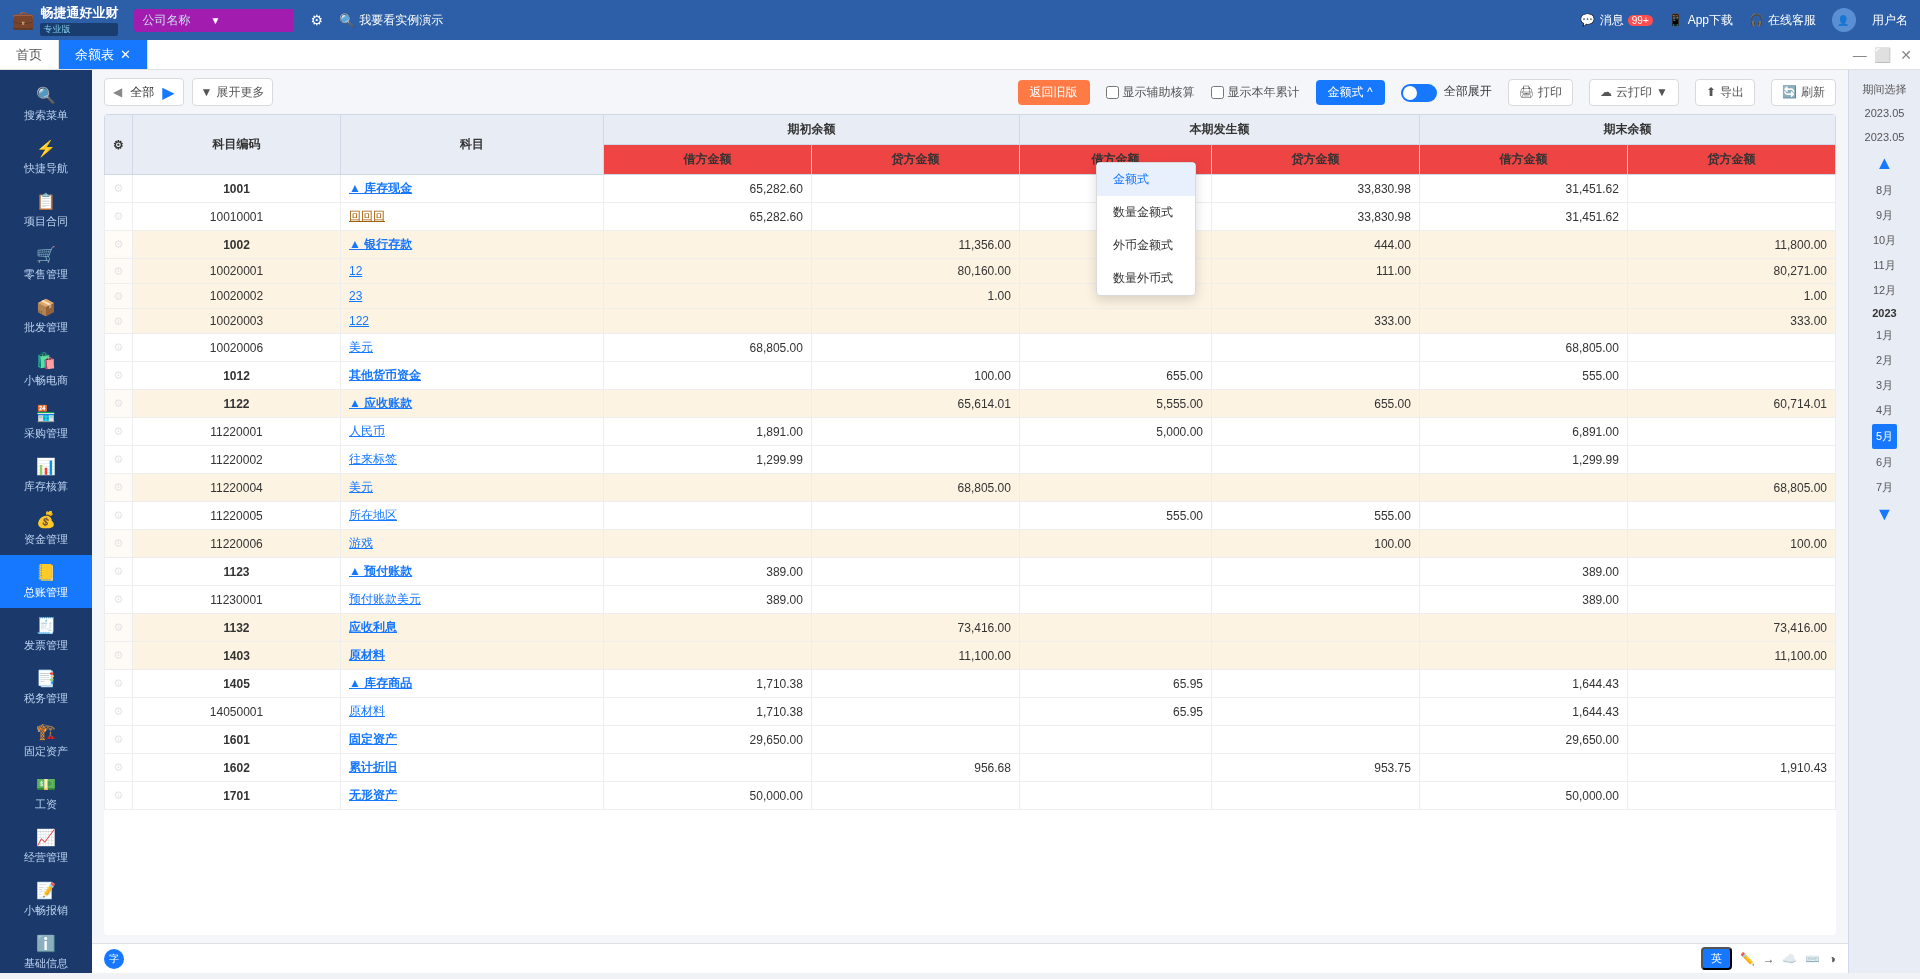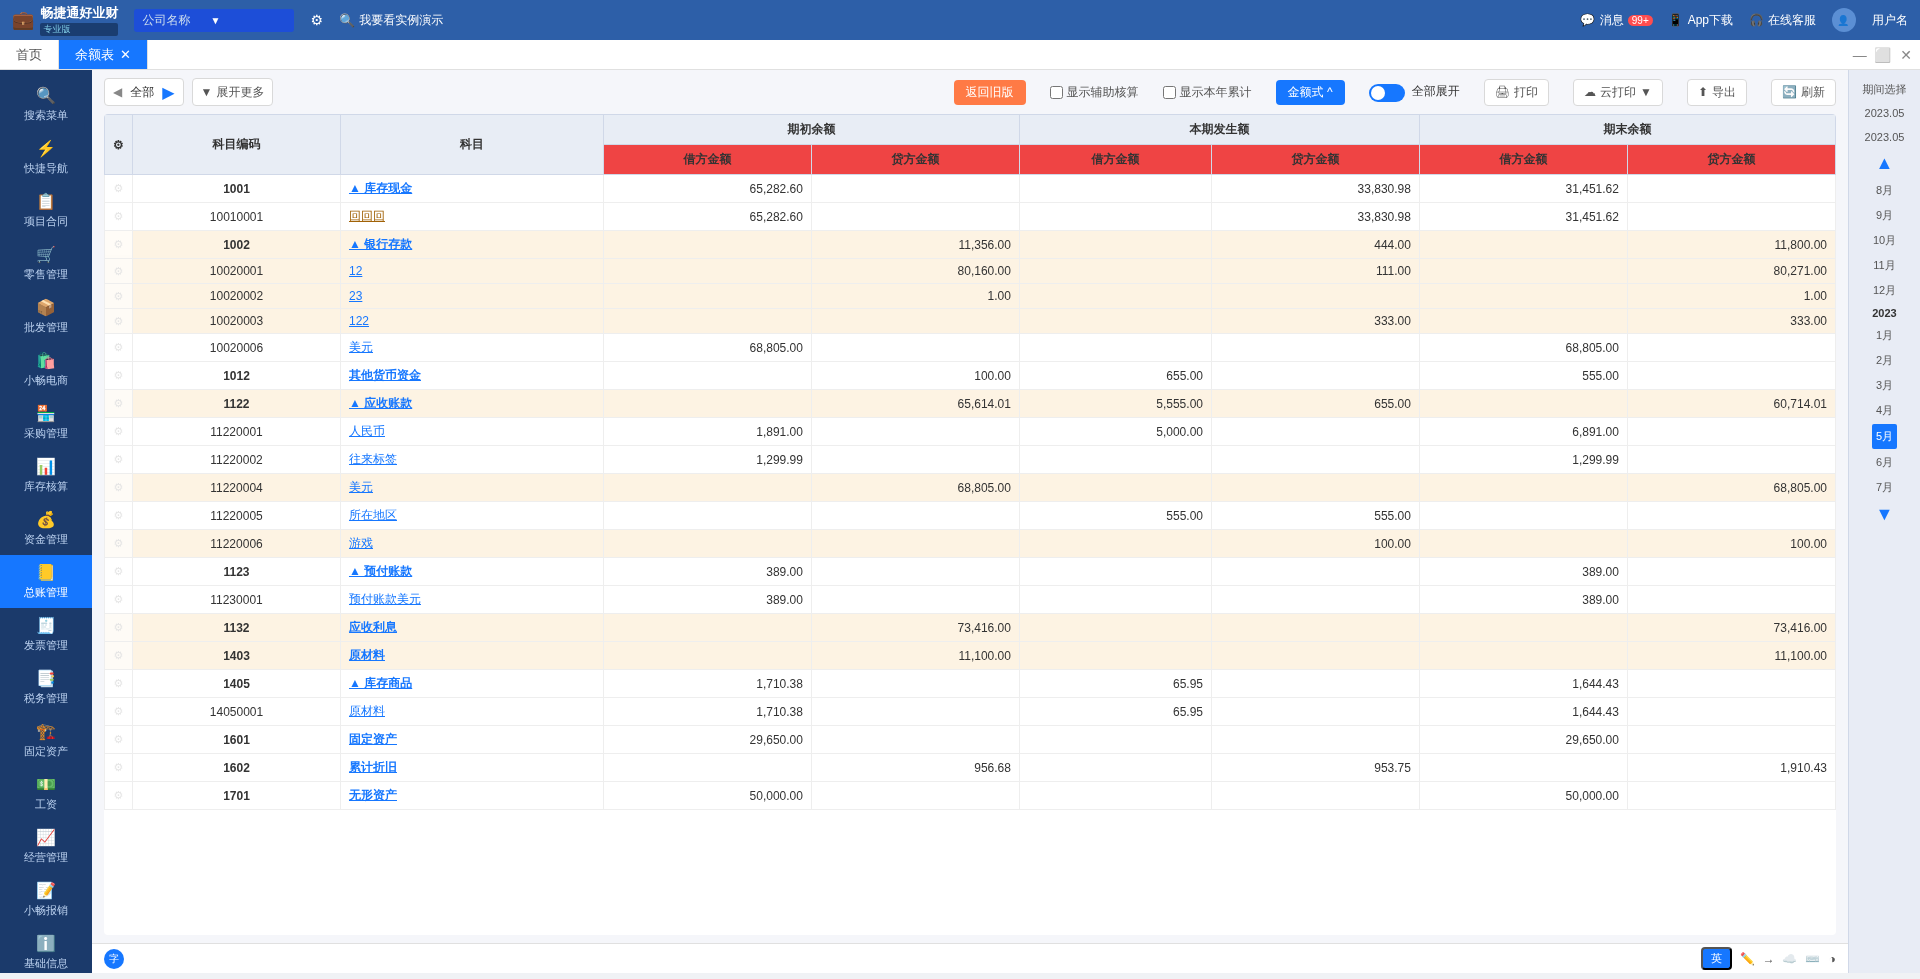--- a/index.html
+++ b/index.html
@@ -38,21 +38,21 @@
     .sidebar-item .si-icon { font-size: 16px; }
 
     
     .content { flex: 1; display: flex; flex-direction: column; overflow: hidden; background: #f5f6fa; }
 
     
     .toolbar { display: flex; align-items: center; padding: 8px 12px; gap: 8px; background: #f5f6fa; flex-wrap: wrap; }
     .toolbar-left { display: flex; align-items: center; gap: 8px; }
     .breadcrumb-nav { display: flex; align-items: center; background: #fff; border: 1px solid #d9d9d9; border-radius: 4px; height: 28px; padding: 0 8px; gap: 4px; }
     .expand-btn { display: flex; align-items: center; background: #fff; border: 1px solid #d9d9d9; border-radius: 4px; height: 28px; padding: 0 8px; gap: 4px; cursor: pointer; font-size: 12px; color: #555; }
-    .toolbar-right { display: flex; align-items: center; gap: 24px; margin-left: auto; }
+    .toolbar-right { display: flex; align-items: center; gap: 16px; margin-left: auto; }
     .btn-return { background: #ff7a45; color: #fff; border: none; border-radius: 4px; padding: 4px 12px; cursor: pointer; font-size: 12px; }
     .checkbox-label { display: flex; align-items: center; gap: 4px; font-size: 12px; color: #555; }
     .checkbox-input { width: 13px; height: 13px; }
     .btn-amount-style { background: #1677ff; color: #fff; border: none; border-radius: 4px; padding: 4px 12px; cursor: pointer; font-size: 12px; display: flex; align-items: center; gap: 4px; }
     .toggle-switch { position: relative; display: inline-block; width: 36px; height: 18px; }
     .toggle-switch input { opacity: 0; width: 0; height: 0; }
     .toggle-slider { position: absolute; top: 0; left: 0; right: 0; bottom: 0; background: #1677ff; border-radius: 10px; }
     .toggle-slider:before { content: ''; position: absolute; width: 14px; height: 14px; left: 2px; bottom: 2px; background: #fff; border-radius: 50%; }
     .btn-outline { background: #fff; border: 1px solid #d9d9d9; border-radius: 4px; padding: 4px 10px; cursor: pointer; font-size: 12px; color: #555; display: flex; align-items: center; gap: 4px; }
     .toggle-expand-label { font-size: 12px; color: #333; }
@@ -101,21 +101,21 @@
 <body>
 
 <div class="top-bar">
   <div style="display:flex;align-items:center;gap:6px;">
     <span style="font-size:18px;">💼</span>
     <div>
       <div style="font-size:13px;font-weight:bold;color:#fff;">畅捷通好业财</div>
       <div style="font-size:9px;background:#1a3d70;color:#7ec8e3;padding:0 3px;border-radius:2px;margin-top:1px;">专业版</div>
     </div>
   </div>
-  <div style="display:flex;align-items:center;gap:20px;background:#1d4ed8;padding:3px 8px;border-radius:3px;min-width:160px;">
+  <div style="display:flex;align-items:center;gap:20px;background:#a21caf;padding:3px 8px;border-radius:3px;min-width:160px;">
     <span style="font-size:12px;color:#cde;">公司名称</span>
     <span style="font-size:10px;">▼</span>
   </div>
   <div style="cursor:pointer;font-size:14px;">⚙</div>
   <div class="top-bar-demo">
     <span style="font-size:13px;">🔍</span>
     <span>我要看实例演示</span>
   </div>
   <div class="top-bar-right">
     <div class="top-bar-icon-btn">
@@ -274,20 +274,26 @@
         </button>
         <button class="btn-outline">
           <span>🔄</span>
           <span>刷新</span>
         </button>
       </div>
     </div>
 
     <div class="table-wrapper">
 
+      <div class="dropdown-menu">
+        <div class="dropdown-item active">金额式</div>
+        <div class="dropdown-item">数量金额式</div>
+        <div class="dropdown-item">外币金额式</div>
+        <div class="dropdown-item">数量外币式</div>
+      </div>
 
       <table>
         <thead>
           <tr>
             <th rowspan="2" class="row-settings">
               <span style="cursor:pointer;">⚙</span>
             </th>
             <th rowspan="2">科目编码</th>
             <th rowspan="2">科目</th>
             <th colspan="2">期初余额</th>

